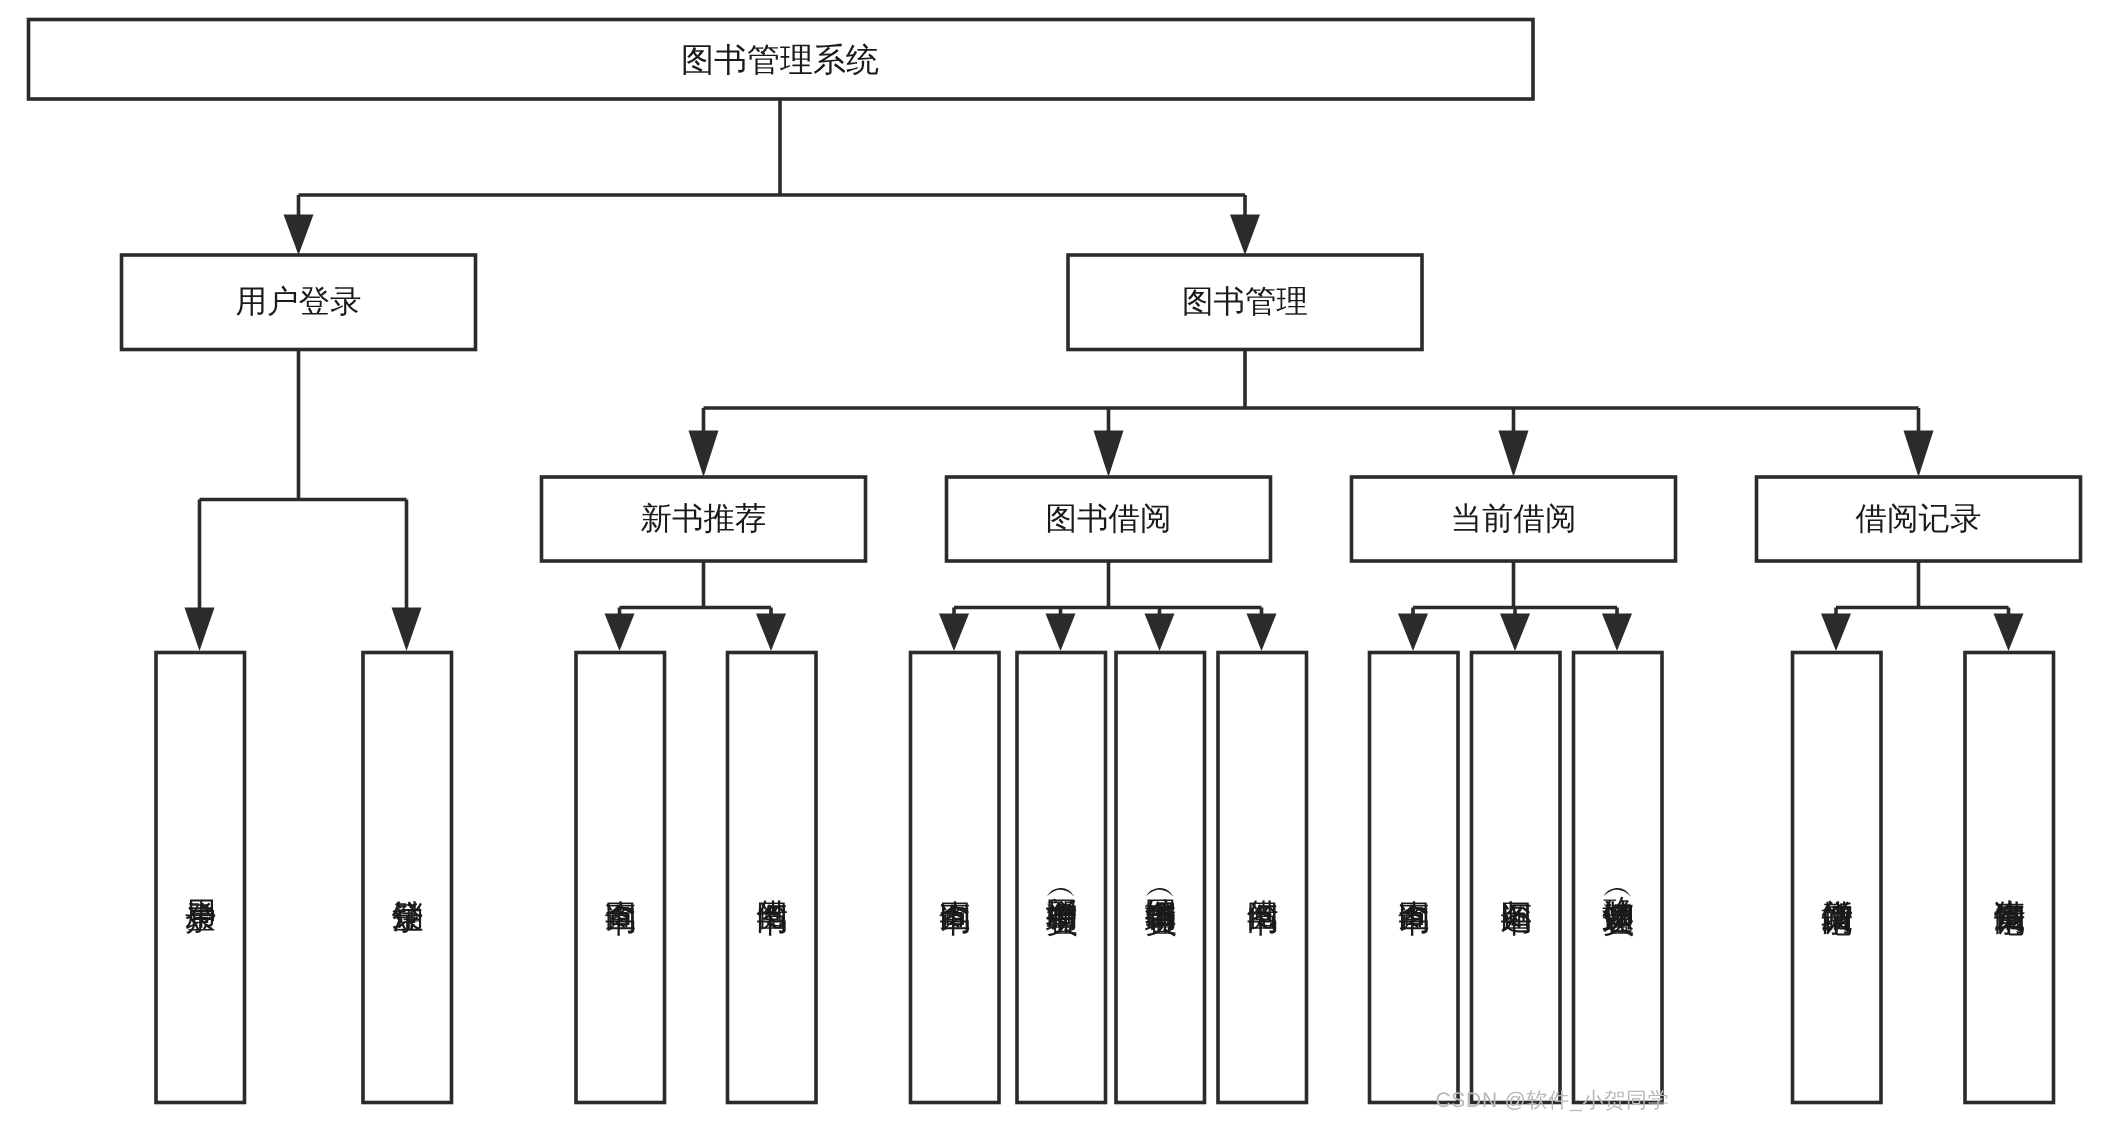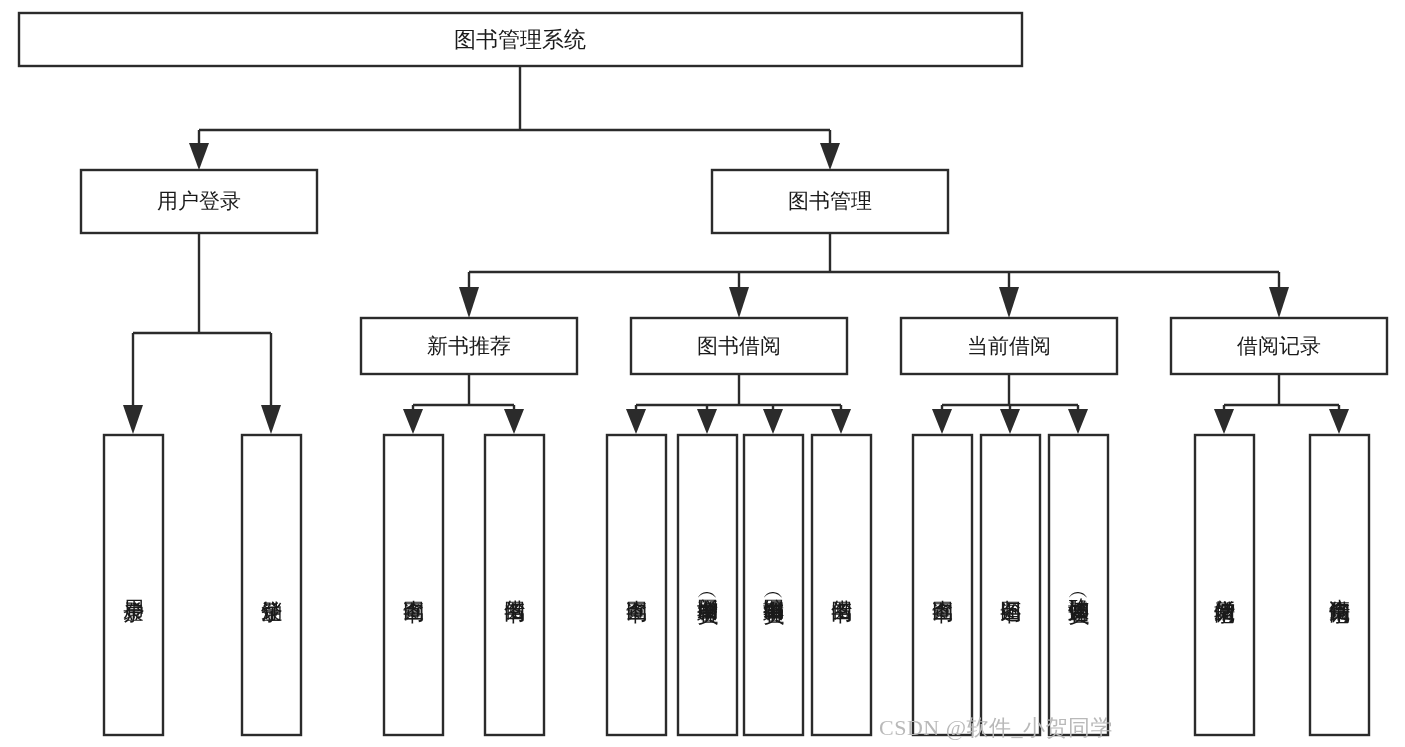--- a/index.html
+++ b/index.html
@@ -67,22 +67,22 @@
     color: #1a1a1a;
     letter-spacing: 1px;
     white-space: nowrap;
     text-align: center;
     pointer-events: none;
   }
   .watermark {
     position: absolute;
     right: 12px;
     bottom: 4px;
-    font-family: Liberation Serif, serif;
-    font-size: 22px;
+    font-family: Liberation Sans, sans-serif;
+    font-size: 14px;
     color: #b9b9b9;
     letter-spacing: 0.5px;
     white-space: nowrap;
   }
 </style>
 </head>
 <body>
 
 <div id="diagram-root">
 

